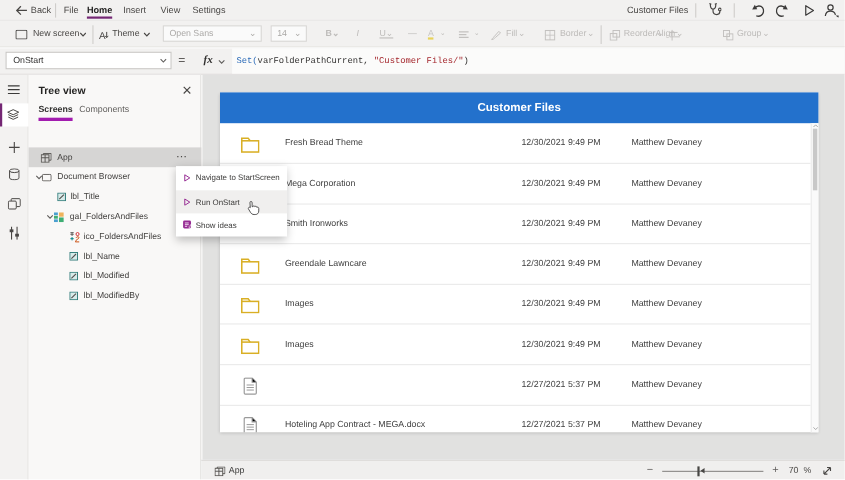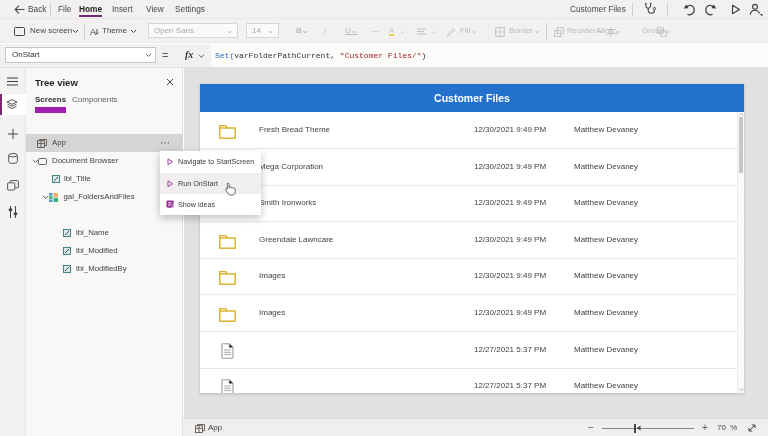--- a/index.html
+++ b/index.html
@@ -135,21 +135,21 @@
     </svg>
   <span class="ri dis" style="left:567px">Reorder ⌄</span>
   <svg class="abs" style="left:609px;top:8px" width="10" height="10" viewBox="0 0 10 10">
       <path d="M2 0 L2 10 M0 2.5 L7 2.5 M0 6.5 L9 6.5" stroke="#c3c1bf" stroke-width="0.9"></path>
     </svg>
   <span class="ri dis" style="left:596px">Align ⌄</span>
   <svg class="abs" style="left:657px;top:8px" width="10" height="10" viewBox="0 0 10 10">
       <rect x="0.7" y="0.7" width="5.5" height="5.5" stroke="#c3c1bf" stroke-width="0.9" fill="none"></rect>
       <rect x="3.8" y="3.8" width="5.5" height="5.5" stroke="#c3c1bf" stroke-width="0.9" fill="none"></rect>
     </svg>
-  <span class="ri dis" style="left:642px">Group ⌄</span>
+  <span class="ri dis" style="left:670px">Group ⌄</span>
 </div>
 
 <div class="abs" id="fbar">
   <div id="fsel">OnStart</div>
   <svg class="abs" style="left:145px;top:9px" width="7" height="5" viewBox="0 0 7 5">
       <path d="M1 0.8 L3.5 3.4 L6 0.8" stroke="#605e5c" stroke-width="1" fill="none"></path>
     </svg>
   <span class="abs" style="left:162px;top:0;height:23px;line-height:23px;font-size:11px;color:#605e5c">=</span>
   <span class="abs" style="left:185px;top:0;height:23px;line-height:22px;font-size:10px;font-style:italic;font-weight:bold;color:#323130;font-family:'Liberation Serif',serif">fx</span>
   <svg class="abs" style="left:198px;top:10px" width="7" height="5" viewBox="0 0 7 5">
@@ -185,21 +185,21 @@
       <rect x="0.8" y="2.5" width="3.4" height="2.6" fill="#484644"></rect>
       <rect x="5.8" y="6.5" width="3.4" height="2.6" fill="#484644"></rect>
     </svg>
 </div>
 
 <div class="abs" id="tree">
   <span class="abs" style="left:9px;top:8.5px;font-size:9.5px;font-weight:bold;color:#252423">Tree view</span>
   <svg class="abs" style="left:140px;top:10px" width="8" height="8" viewBox="0 0 8 8">
       <path d="M1 1 L7 7 M7 1 L1 7" stroke="#484644" stroke-width="1"></path>
     </svg>
-  <span class="abs" style="left:9px;top:27px;font-size:8px;font-weight:bold;color:#323130;border-bottom:6px solid #a21caf;padding-bottom:2.5px">Screens</span>
+  <span class="abs" style="left:9px;top:27px;font-size:8px;font-weight:bold;color:#323130;border-bottom:3px solid #a21caf;padding-bottom:2.5px">Screens</span>
   <span class="abs" style="left:46px;top:27px;font-size:8px;color:#605e5c">Components</span>
 
   <div class="titem" style="top:66px;background:#d6d5d4">
     <svg class="abs" style="left:11px;top:4.5px" width="10" height="9" viewBox="0 0 10 9">
         <rect x="0.5" y="1.7" width="7" height="6.8" stroke="#55524f" stroke-width="0.85" fill="none"></rect>
         <path d="M2.5 1.7 L2.5 0.5 L9.5 0.5 L9.5 6.6 L7.5 6.6" stroke="#55524f" stroke-width="0.85" fill="none"></path>
         <path d="M0.5 4.4 L7.5 4.4 M4 1.7 L4 8.5" stroke="#55524f" stroke-width="0.85"></path>
       </svg>
     <span style="position:absolute;left:26px">App</span>
     <span style="position:absolute;left:134px;top:0;font-size:10px;letter-spacing:1px;color:#484644">⋯</span>
@@ -230,20 +230,29 @@
     <svg class="abs" style="left:23px;top:4.5px" width="9" height="9" viewBox="0 0 9 9">
         <rect x="0" y="0" width="3.6" height="2.6" fill="#4a9fd0"></rect>
         <rect x="0" y="3.2" width="3.6" height="2.6" fill="#3fae74"></rect>
         <rect x="0" y="6.4" width="3.6" height="2.6" fill="#4a9fd0"></rect>
         <rect x="4.6" y="0" width="4.4" height="4" fill="#efb35c"></rect>
         <rect x="4.6" y="4.7" width="4.4" height="4.3" fill="#3fae74"></rect>
       </svg>
     <span style="position:absolute;left:37.5px">gal_FoldersAndFiles</span>
   </div>
 
+  <div class="titem" style="top:138px">
+    <svg class="abs" style="left:37px;top:4.5px" width="10" height="10" viewBox="0 0 10 10">
+        <path d="M1 0.5 L4 0.5 M2.5 0.5 L2.5 3.5 M1 2 L4 2" stroke="#605e5c" stroke-width="0.9"></path>
+        <circle cx="7.5" cy="1.8" r="1.4" stroke="#d13438" stroke-width="0.9" fill="none"></circle>
+        <path d="M1 6 L4 6 M2.5 4.5 L2.5 7.5" stroke="#038387" stroke-width="0.9"></path>
+        <path d="M5.6 8.8 C5.6 6.6 8.8 6.6 8.8 5 C8.8 3.9 6.4 3.9 6.2 5.4 M5.5 8.9 L9 8.9" stroke="#ca5010" stroke-width="0.9" fill="none"></path>
+      </svg>
+    <span style="position:absolute;left:50px">ico_FoldersAndFiles</span>
+  </div>
 
   <div class="titem" style="top:156px">
     <svg class="abs" style="left:37px;top:5px" width="8" height="8" viewBox="0 0 8 8">
         <rect x="0.5" y="0.5" width="7" height="7" fill="#d8ebea" stroke="#2e7a78" stroke-width="0.9"></rect>
         <path d="M1.9 6.1 L6.1 1.9" stroke="#4f4d4b" stroke-width="1"></path>
       </svg>
     <span style="position:absolute;left:50px">lbl_Name</span>
   </div>
 
   <div class="titem" style="top:174px">
@@ -329,20 +338,21 @@
         </svg>
         <span class="dt">12/27/2021 5:37 PM</span>
         <span class="au">Matthew Devaney</span>
       </div>
       <div class="frow" style="top:256.2px">
         <svg style="position:absolute;left:21px;top:11px" width="13" height="16" viewBox="0 0 13 16">
           <path d="M1 1.8 C1 1.1 1.4 0.7 2 0.7 L8.3 0.7 L12 4.4 L12 14.2 C12 14.9 11.6 15.3 11 15.3 L2 15.3 C1.4 15.3 1 14.9 1 14.2 Z" stroke="#9a9a9a" stroke-width="1.1" fill="none"></path>
           <path d="M8.2 0.9 L8.2 4.5 L11.8 4.5" stroke="#9a9a9a" stroke-width="1"></path>
           <path d="M3.2 7 L9.8 7 M3.2 9.3 L9.8 9.3 M3.2 11.6 L9.8 11.6" stroke="#9a9a9a" stroke-width="0.9"></path>
         </svg>
+        <span class="nm">Hoteling App Contract - MEGA.docx</span>
         <span class="dt">12/27/2021 5:37 PM</span>
         <span class="au">Matthew Devaney</span>
       </div>
     </div>
 
   <div class="abs" style="left:537px;top:28px;width:7px;height:281px;background:#fafafa;border-left:1px solid #ebebeb"></div>
   <div class="abs" style="left:538.5px;top:33px;width:4.5px;height:56px;background:#c8c8c8"></div>
   <svg class="abs" style="left:539px;top:29px" width="5" height="3" viewBox="0 0 5 3">
       <path d="M0.5 2.5 L2.5 0.5 L4.5 2.5" stroke="#a0a0a0" stroke-width="0.8" fill="none"></path>
     </svg>

